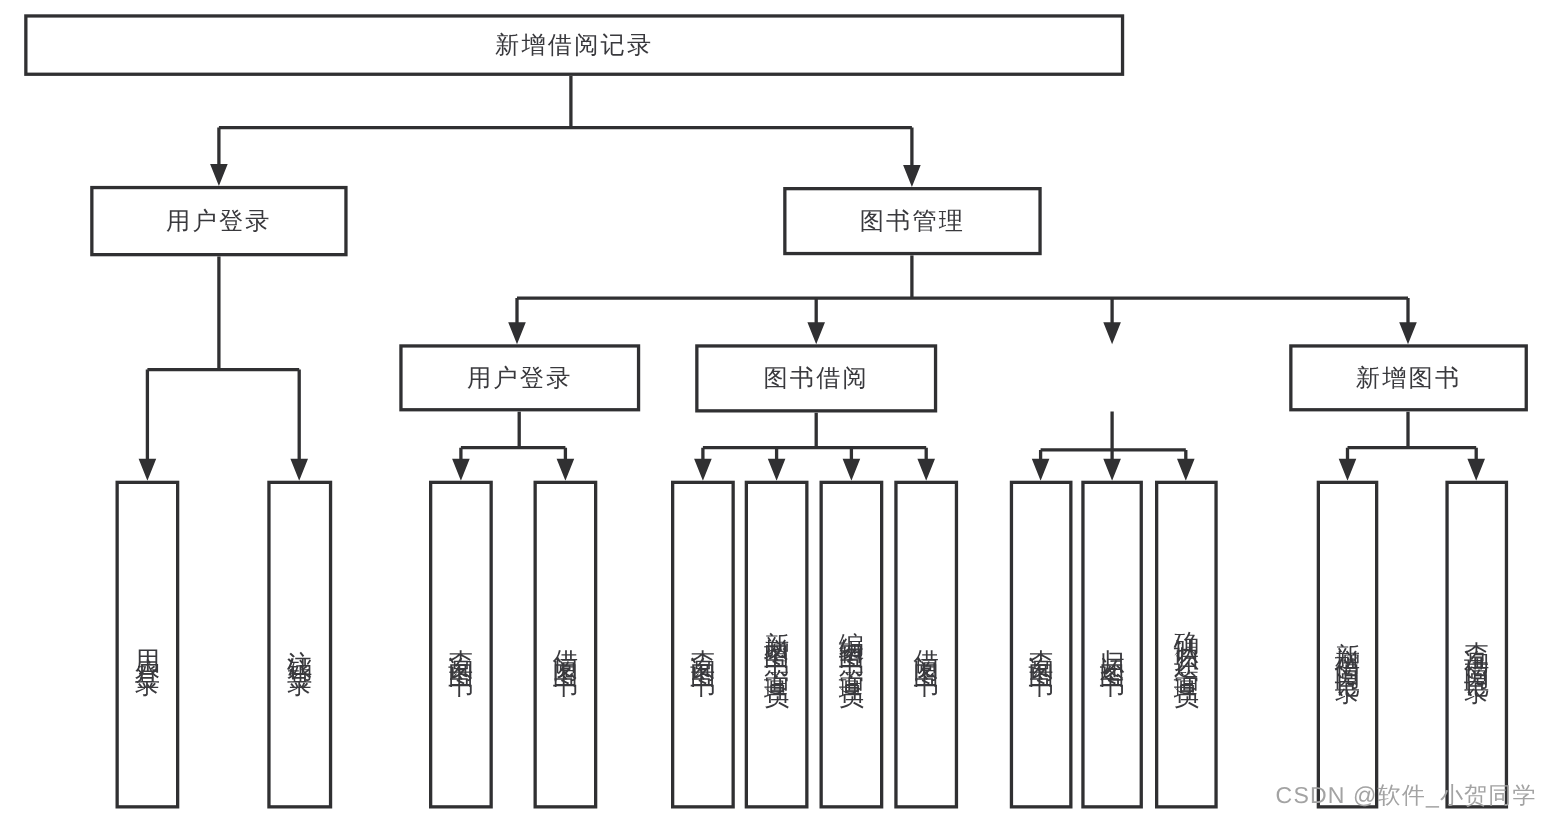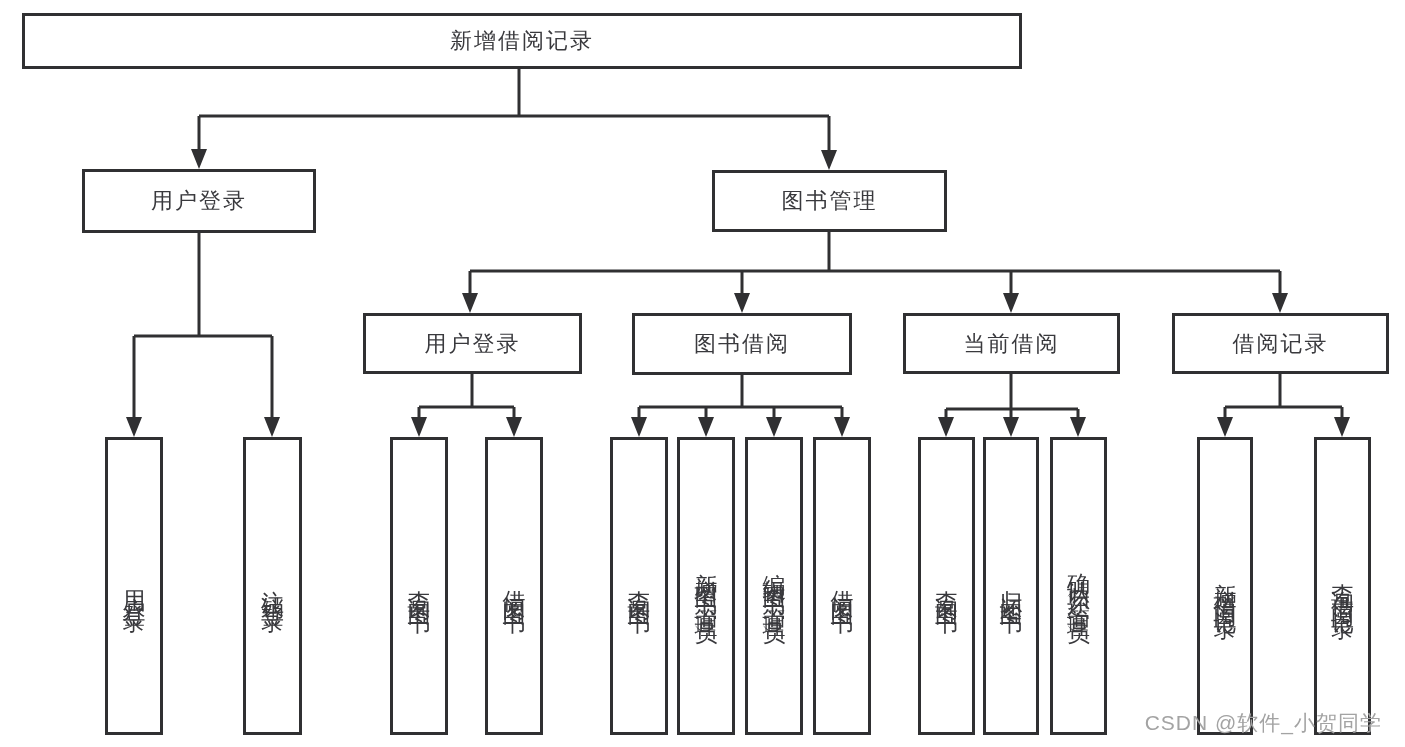--- a/index.html
+++ b/index.html
@@ -14,21 +14,21 @@
     border:3px solid var(--line,#303032);
     display:flex;align-items:center;justify-content:center;
     font-size:22px;letter-spacing:2px;white-space:nowrap;
   }
   .vbox{
     writing-mode:vertical-rl;text-orientation:mixed;
     font-size:23px;letter-spacing:7px;line-height:1;
     white-space:normal;
   }
   .watermark{
-    position:absolute;top:709px;right:23px;
+    position:absolute;top:709px;right:8px;
     font-size:21px;letter-spacing:1px;color:var(--watermark,#a3a3a3);
   }
 </style>
 </head>
 <body>
 
 <div class="canvas">
 
   <svg class="connectors" width="1405" height="747" viewBox="0 0 1405 747">
 
@@ -54,22 +54,21 @@
       M1217 417 L1233 417 L1225 437 Z  M1334 417 L1350 417 L1342 437 Z"></path>
   </svg>
 
   <div class="box" style="left:22px;top:13px;width:1000px;height:56px;">新增借阅记录</div>
 
   <div class="box" style="left:82px;top:169px;width:234px;height:64px;">用户登录</div>
   <div class="box" style="left:712px;top:170px;width:235px;height:62px;">图书管理</div>
 
   <div class="box" style="left:363px;top:313px;width:219px;height:61px;">用户登录</div>
   <div class="box" style="left:632px;top:313px;width:220px;height:62px;">图书借阅</div>
-  <div class="box" style="left:903px;top:313px;width:217px;height:61px;">当前借阅</div>
-  <div class="box" style="left:1172px;top:313px;width:217px;height:61px;">借阅记录</div>
+  <div class="box" style="left:1172px;top:313px;width:217px;height:61px;">新增图书</div>
 
   <div class="box vbox" style="left:105px;top:437px;width:58px;height:298px;">用户登录</div>
   <div class="box vbox" style="left:243px;top:437px;width:59px;height:298px;">注销登录</div>
 
   <div class="box vbox" style="left:390px;top:437px;width:58px;height:298px;">查询图书</div>
   <div class="box vbox" style="left:485px;top:437px;width:58px;height:298px;">借阅图书</div>
 
   <div class="box vbox" style="left:610px;top:437px;width:58px;height:298px;">查询图书</div>
   <div class="box vbox" style="left:677px;top:437px;width:58px;height:298px;">新增图书（管理员）</div>
   <div class="box vbox" style="left:745px;top:437px;width:58px;height:298px;">编辑图书（管理员）</div>

